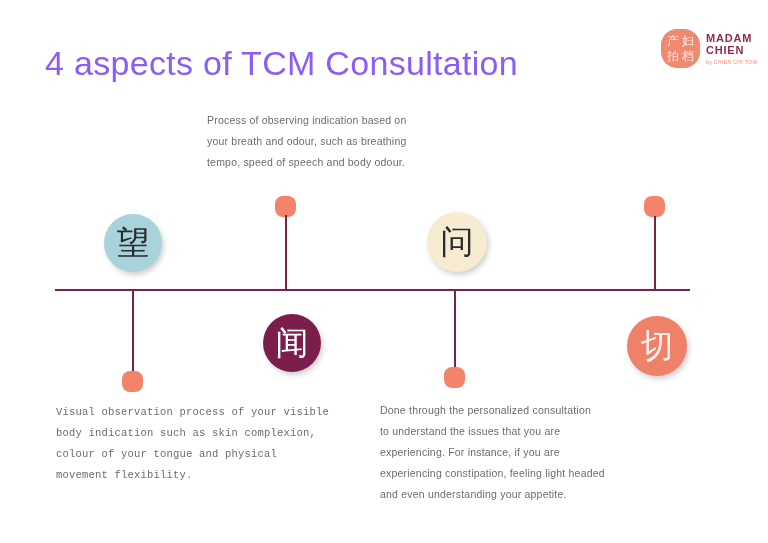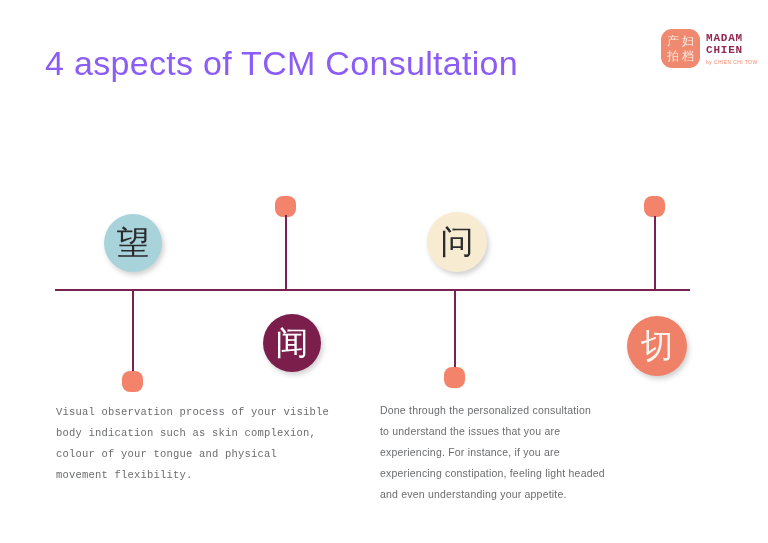--- a/index.html
+++ b/index.html
@@ -7,26 +7,26 @@
     position:relative; width:768px; height:543px; background:#ffffff;
     font-family:"Liberation Sans", sans-serif; overflow:hidden;
   }
   .title {
     position:absolute; left:45px; top:44px; margin:0;
     font-size:34px; font-weight:300; color:#8b5cf6; letter-spacing:0.3px;
   }
   
   .logo { position:absolute; left:661px; top:29px; display:flex; gap:6px; align-items:flex-start; }
   .badge {
-    width:39px; height:39px; border-radius:11px;
+    width:39px; height:39px; border-radius:16px;
     display:flex; flex-direction:column; align-items:center; justify-content:center;
     color:#fbe9e1; font-size:12px; line-height:15px; letter-spacing:3px; text-indent:3px;
   }
   .brand { padding-top:3px; }
-  .brand-line { font-size:11px; font-weight:bold; letter-spacing:0.8px; line-height:12px;font-family:Liberation Mono, monospace; }
+  .brand-line { font-size:11px; font-weight:bold; letter-spacing:0.8px; line-height:12px; }
   .tagline { font-size:5px; letter-spacing:0.4px; margin-top:3px; }
   
   .timeline { position:absolute; left:55px; top:289px; width:635px; height:2px; }
   .connector { position:absolute; width:2px; }
   .c1 { left:132px; top:291px; height:81px; }
   .c2 { left:285px; top:215px; height:75px; }
   .c3 { left:454px; top:291px; height:77px; }
   .c4 { left:654px; top:216px; height:74px; }
   .marker { position:absolute; width:21px; height:21px; border-radius:8px; }
   .m1 { left:122px; top:371px; }
@@ -80,20 +80,23 @@
   <div class="desc d1">Visual observation process of your visible
 body indication such as skin complexion,
 colour of your tongue and physical
 movement flexibility.</div>
 
   <div class="marker m2" style="background-color: rgb(243, 132, 107);"></div>
   <div class="connector c2" style="background-color: rgb(123, 33, 80);"></div>
   <div class="circle ci2" style="background-color: rgb(123, 30, 76);">
     <span style="color: rgb(255, 255, 255);">闻</span>
   </div>
+  <div class="desc d2">Process of observing indication based on
+your breath and odour, such as breathing
+tempo, speed of speech and body odour.</div>
 
   <div class="circle ci3" style="background-color: rgb(247, 236, 210);">
     <span style="color: rgb(43, 43, 46);">问</span>
   </div>
   <div class="connector c3" style="background-color: rgb(123, 33, 80);"></div>
   <div class="marker m3" style="background-color: rgb(243, 132, 107);"></div>
   <div class="desc d3">Done through the personalized consultation
 to understand the issues that you are
 experiencing. For instance, if you are
 experiencing constipation, feeling light headed

